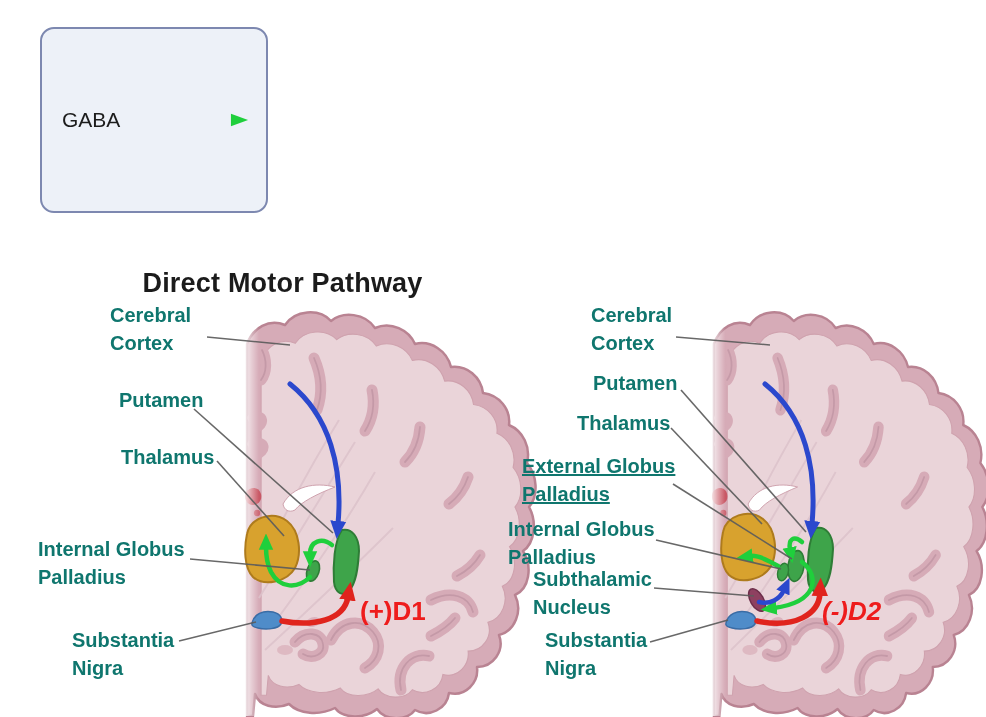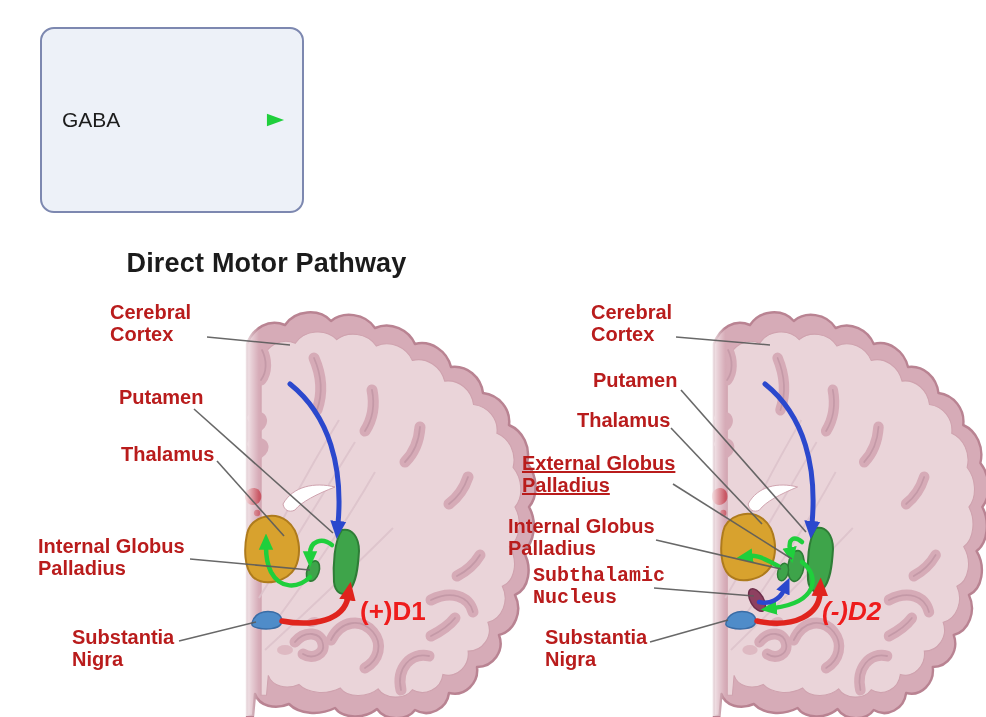--- a/index.html
+++ b/index.html
@@ -1,32 +1,32 @@
 <!DOCTYPE html>
 <html><head>
 <meta charset="utf-8">
 <style>
   html,body{margin:0;padding:0;background:#fff;}
   #stage{position:relative;width:986px;height:717px;background:#fff;overflow:hidden;
          font-family:"Liberation Sans","DejaVu Sans",sans-serif;color:#1d1d1d;}
   
-  .legend{position:absolute;left:40px;top:27px;width:264px;height:186px;
+  .legend{position:absolute;left:40px;top:27px;width:228px;height:186px;
           background:#edf1f8;border:2.5px solid #7d88b0;border-radius:14px;
           box-sizing:border-box;display:flex;flex-direction:column;justify-content:space-around;
           padding:14px 16px 14px 20px;}
   .legend-row{display:flex;align-items:center;justify-content:space-between;}
   .legend-label{font-size:21px;color:#1c1c1c;}
   .leg-arrow{width:124px;height:18px;flex:0 0 auto;}
   
   .title{position:absolute;top:248px;font-size:27px;font-weight:600;letter-spacing:.2px;
          text-align:center;color:#1b1b1b;white-space:nowrap;}
-  .title-left{left:94px;width:345px;}
+  .title-left{left:110px;width:345px;margin-top:20px;}
   .title-right{left:595px;width:345px;}
   
-  .lbl{position:absolute;font-size:20px;font-weight:600;line-height:22px;color:#b91c1c;
+  .lbl{position:absolute;font-size:20px;font-weight:600;line-height:28px;color:#0f766e;
        white-space:pre-line;}
   .receptor{position:absolute;font-size:26px;font-weight:700;color:#ee1c1c;white-space:nowrap;}
   svg.canvas{position:absolute;left:0;top:0;}
 </style>
 </head>
 <body>
 
 <div id="stage">
 
   <svg class="canvas" width="986" height="717" viewBox="0 0 986 717">
@@ -188,19 +188,19 @@
   <div class="receptor" style="left:360px;top:596px;">(+)D1</div>
 
   <div class="lbl" style="left:591px;top:301px;">Cerebral
 Cortex</div>
   <div class="lbl" style="left:593px;top:369px;">Putamen</div>
   <div class="lbl" style="left:577px;top:409px;">Thalamus</div>
   <div class="lbl" style="left:522px;top:452px;text-decoration:underline;">External Globus
 Palladius</div>
   <div class="lbl" style="left:508px;top:515px;">Internal Globus
 Palladius</div>
-  <div class="lbl" style="left:533px;top:565px;font-family:Liberation Mono, monospace;">Subthalamic
+  <div class="lbl" style="left:533px;top:565px;">Subthalamic
 Nucleus</div>
   <div class="lbl" style="left:545px;top:626px;">Substantia
 Nigra</div>
   <div class="receptor" style="left:822px;top:596px;font-style:italic;">(-)D2</div>
 
 </div>
 
 </body></html>

